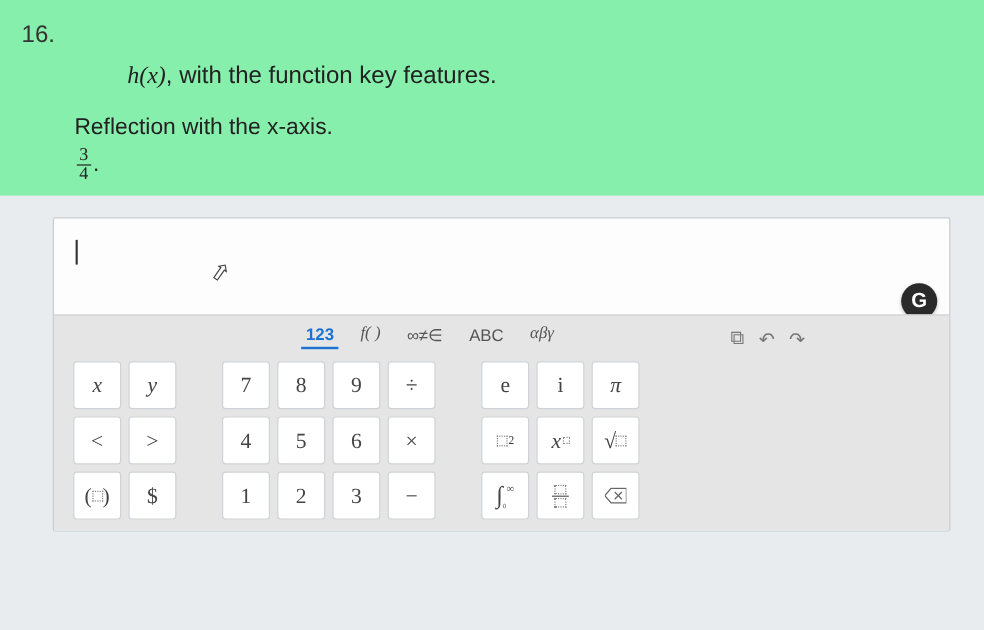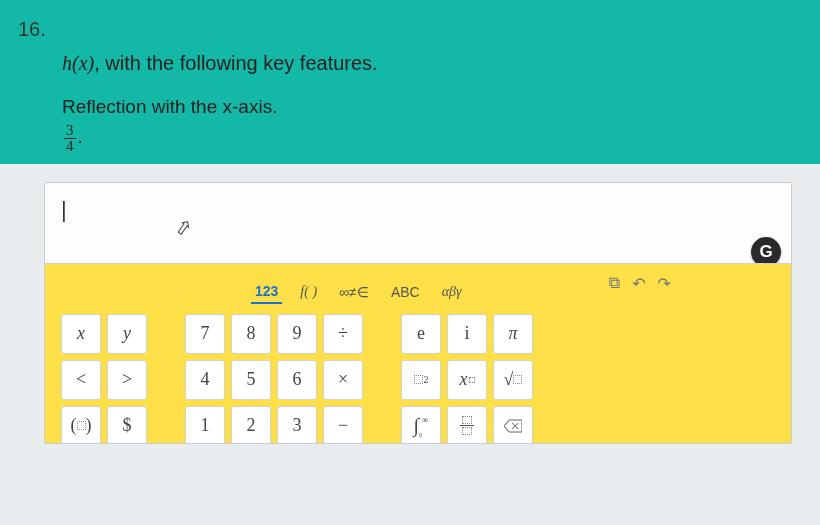--- a/index.html
+++ b/index.html
@@ -7,26 +7,26 @@
     width: 820px;
     height: 525px;
     background: #e8ecef;
     font-family: Arial, sans-serif;
     color: #222;
     overflow: hidden;
     position: relative;
   }
   .question {
     padding: 18px 28px 10px 18px;
-    background: #14b8a6;
+    background: #86efac;
   }
   .q-row { display: flex; }
   .q-num { width: 44px; font-size: 20px; color: #333; }
   .q-body { flex: 1; font-size: 20px; line-height: 1.5; }
-  .katex { font-family: 'Times New Roman', serif; font-style: italic; }
+  .katex { font-family: 'Times New Roman', serif; font-style: italic; margin-left: 44px; }
   .frac {
     display: inline-flex; flex-direction: column; align-items: center;
     font-size: 15px; vertical-align: middle; font-family: 'Times New Roman', serif;
     line-height: 1; margin: 0 2px;
   }
   .frac .n { border-bottom: 1px solid #222; padding: 0 2px; }
   .frac .d { padding: 0 2px; }
   .features { margin: 14px 0 0 44px; font-size: 19px; line-height: 1.6; }
 
   .editor-shell {
@@ -53,22 +53,22 @@
     position: absolute; right: 10px; top: 54px;
     width: 30px; height: 30px; border-radius: 50%;
     background: #2a2a2a; color: #fff; display:flex;
     align-items:center; justify-content:center;
     font-weight: bold; font-size: 17px;
     box-shadow: 0 1px 3px rgba(0,0,0,.3);
   }
 
   .kbd-area {
     border-top: 1px solid #d0d3d6;
-    background: #fde047;
-    padding: 16px 16px 16px 16px;
+    background: #e5e5e5;
+    padding: 4px 16px 16px 16px;
     position: relative;
   }
   .tabs {
     display: flex; gap: 14px; align-items:center;
     margin-left: 190px; margin-bottom: 10px;
     font-size: 14px; color: #555;
     font-family: 'Times New Roman', serif;
   }
   .tab { padding: 3px 4px; cursor: pointer; font-style: italic;}
   .tab.active { color: #1a73d1; border-bottom: 2px solid #1a73d1; font-weight: bold; font-style: normal;}
@@ -108,21 +108,21 @@
   .del svg { width:18px; height:14px; }
 </style>
 </head>
 <body>
 
 <div class="question">
   <div class="q-row">
     <div class="q-num">16.</div>
     <div class="q-body">
       <br>
-      <span class="katex">h(x)</span><span>, with the following key features.</span>
+      <span class="katex">h(x)</span><span>, with the function key features.</span>
     </div>
   </div>
   <div class="features">
     <div>Reflection with the x-axis.</div>
     <div>
       <span class="frac">
           <span class="n">3</span>
           <span class="d">4</span>
         </span><span>.</span>
     </div>

